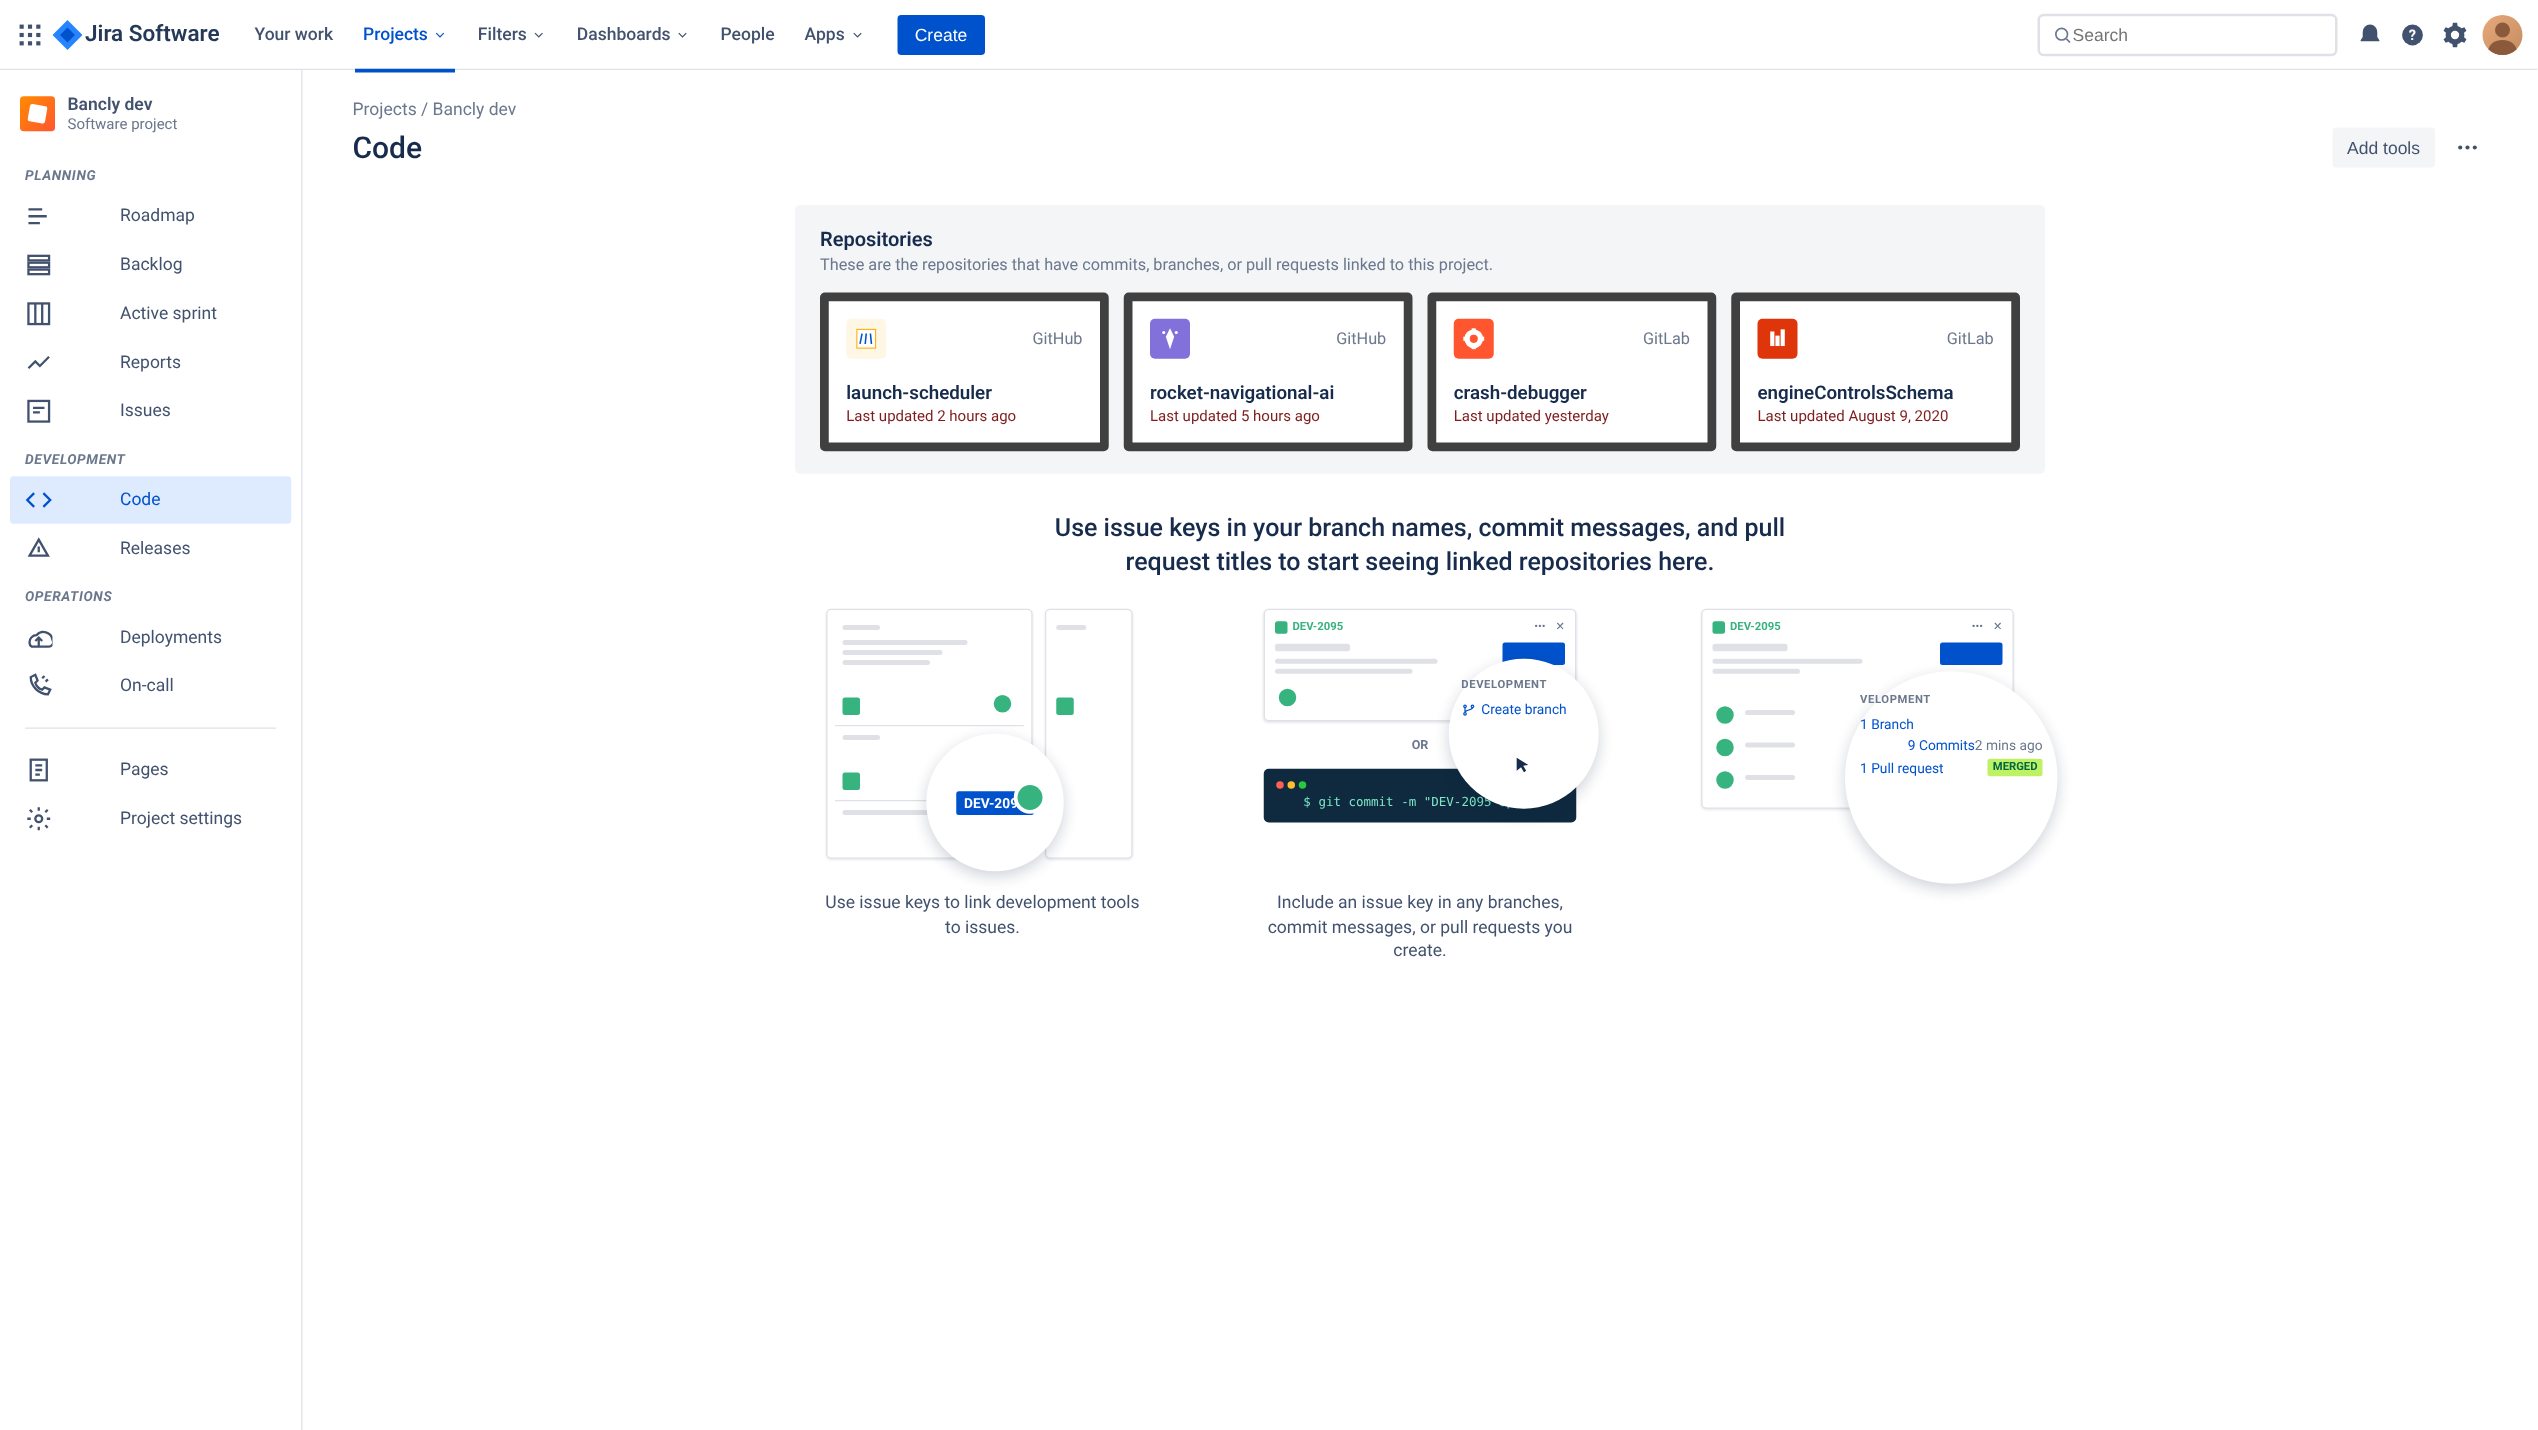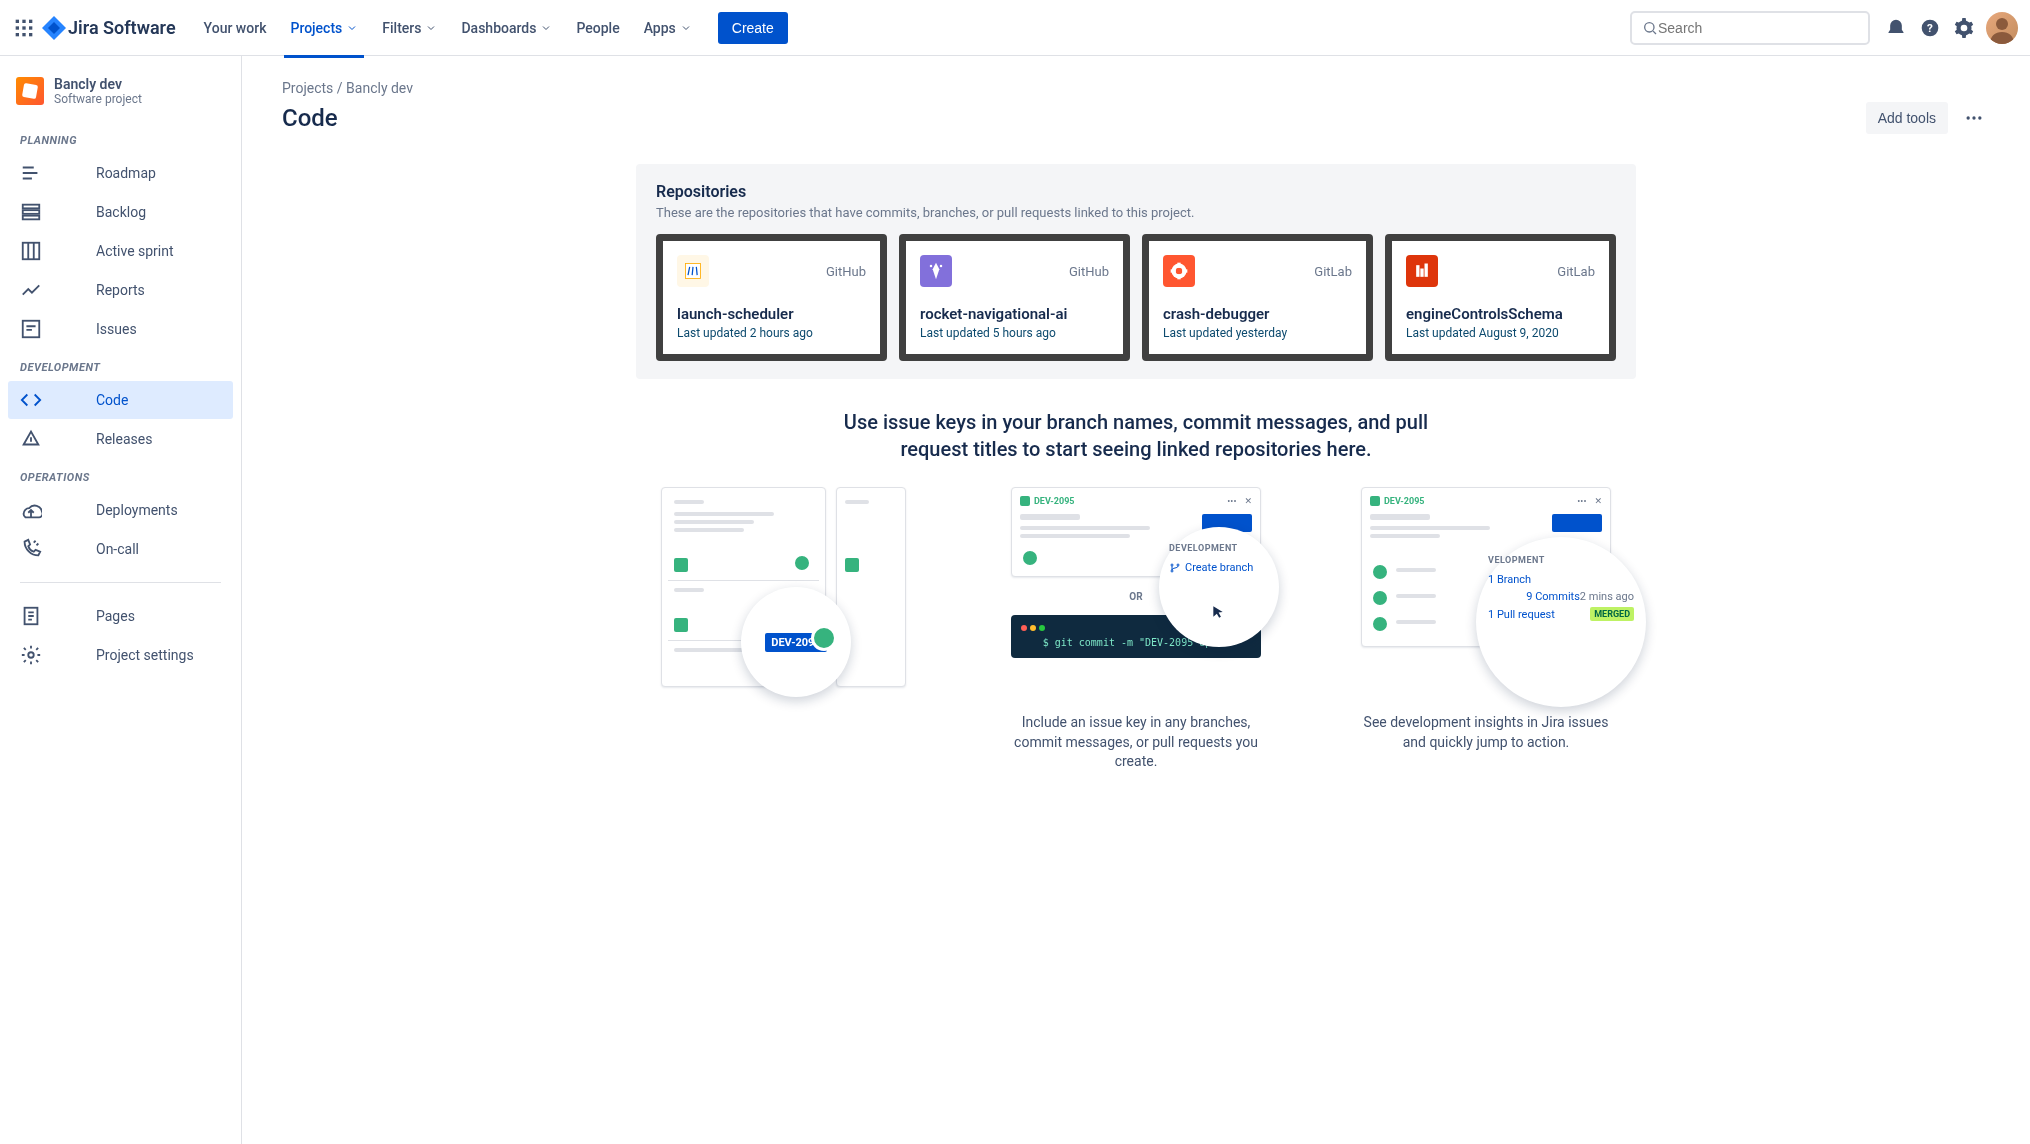--- a/index.html
+++ b/index.html
@@ -50,21 +50,21 @@
 
 .repos-panel { margin: 30px auto 0; max-width: 1000px; background: #F4F5F7; border-radius: 4px; padding: 18px 20px; }
 .repos-title { font-size: 16px; font-weight: 600; margin-bottom: 4px; }
 .repos-sub { font-size: 13px; color: #6B778C; margin-bottom: 14px; }
 .repos-grid { display: grid; grid-template-columns: repeat(4, 1fr); gap: 12px; }
 .repo-card { background: #fff; border-radius: 4px; padding: 14px; border: 7px solid #404040; }
 .repo-top { display: flex; align-items: center; justify-content: space-between; margin-bottom: 18px; }
 .repo-icon { width: 32px; height: 32px; border-radius: 4px; display:flex; align-items:center; justify-content:center; }
 .repo-provider { font-size: 13px; color: #6B778C; }
 .repo-name { font-size: 15px; font-weight: 600; color: #172B4D; margin-bottom: 3px; }
-.repo-updated { font-size: 12px; color: #0c4a6e; }
+.repo-updated { font-size: 12px; color: #7f1d1d; }
 
 .instructions { max-width: 1000px; margin: 30px auto 0; text-align: center; }
 .instructions-heading { font-size: 20px; font-weight: 500; color: #172B4D; max-width: 620px; margin: 13px auto 24px; line-height: 1.35; }
 .cards-row { display: grid; grid-template-columns: repeat(3, 1fr); gap: 50px; }
 .info-card { display: flex; flex-direction: column; align-items: center; }
 .info-illustration { width: 250px; height: 210px; position: relative; margin-bottom: 16px; }
 .info-caption { font-size: 14px; color: #42526E; max-width: 260px; line-height: 1.4; }
 
 
 .illus-card { position: absolute; background: #fff; border: 1px solid #DFE1E6; border-radius: 4px; box-shadow: 0 1px 2px rgba(9,30,66,0.1); }
@@ -366,20 +366,21 @@
             </div>
             <div class="illus-card" style="left:175px;top:0;width:70px;height:200px;">
               <div class="illus-line" style="left:8px;top:12px;width:24px;"></div>
               <div class="illus-badge" style="left:8px;top:70px;"></div>
             </div>
             <div class="lens" style="left:80px;top:100px;width:110px;height:110px;display:flex;align-items:center;justify-content:center;">
               <div style="background:#0052CC;color:#fff;font-size:11px;font-weight:700;padding:3px 6px;border-radius:2px;">DEV-2095</div>
               <div class="illus-avatar" style="position:absolute;right:14px;top:38px;width:26px;height:26px;"></div>
             </div>
           </div>
+          <div class="info-caption">Use issue keys to link development tools to issues.</div>
         </div>
 
         <div class="info-card">
           <div class="info-illustration">
             <div class="illus-card" style="left:0;top:0;width:250px;height:90px;padding:8px;">
               <div style="display:flex;align-items:center;gap:4px;font-size:9px;color:#36B37E;">
                 <div style="width:10px;height:10px;background:#36B37E;border-radius:2px;"></div>
                 <span style="font-weight:700;">DEV-2095</span>
                 <div style="flex:1"></div>
                 <span style="color:#6B778C;">•••</span>
@@ -450,18 +451,17 @@
               <div style="display:flex;justify-content:flex-end;font-size:11px;margin-bottom:4px;">
                   <span style="color:#0052CC;">9 Commits</span>
                   <span style="color:#6B778C;">2 mins ago</span>
                 </div>
               <div style="display:flex;justify-content:space-between;font-size:11px;align-items:center;">
                   <span style="color:#0052CC;">1 Pull request</span>
                   <span style="background:#bef264;color:#006644;font-size:9px;font-weight:700;padding:2px 4px;border-radius:2px;">MERGED</span>
                 </div>
             </div>
           </div>
-          <div class="info-caption">See development insights in Jira issues and quickly jump to action.</div>
         </div>
       </div>
     </div>
   </div>
 </div>
 
 </body></html>

